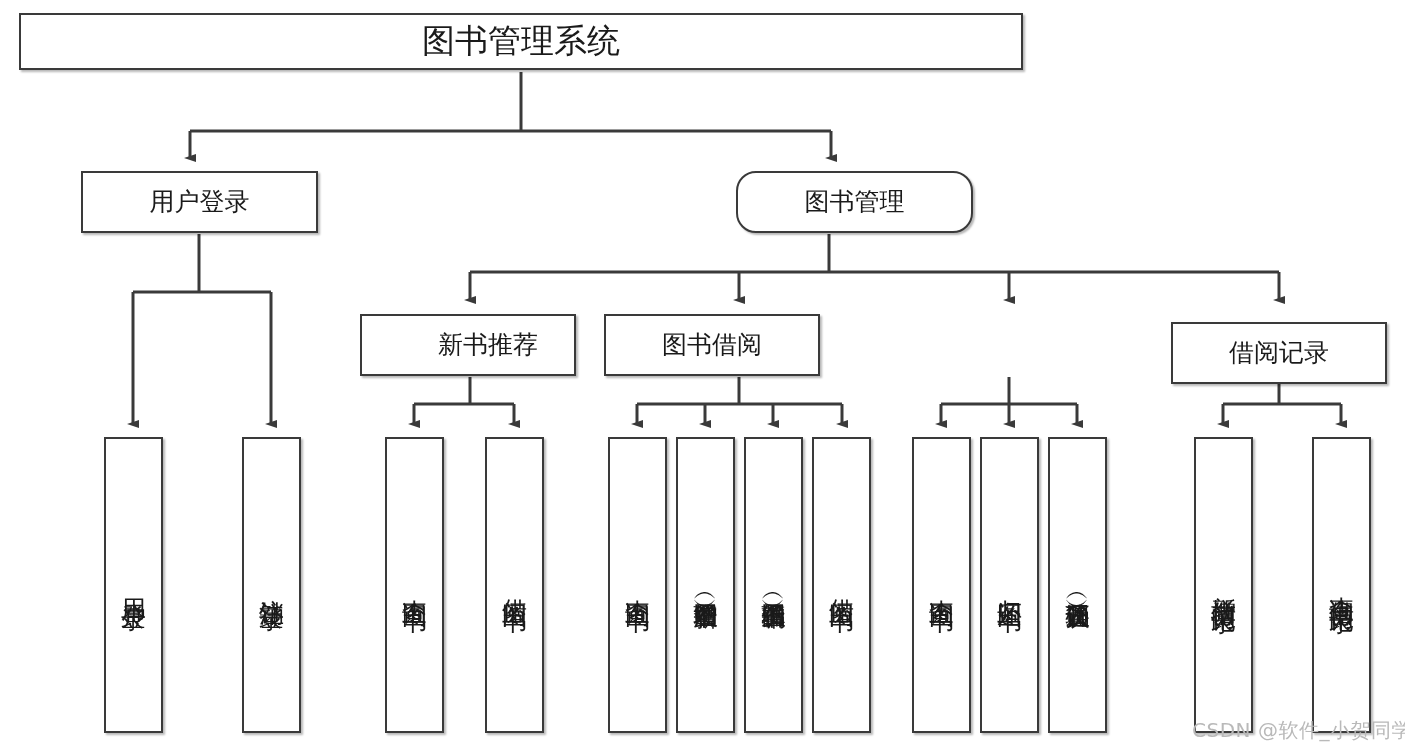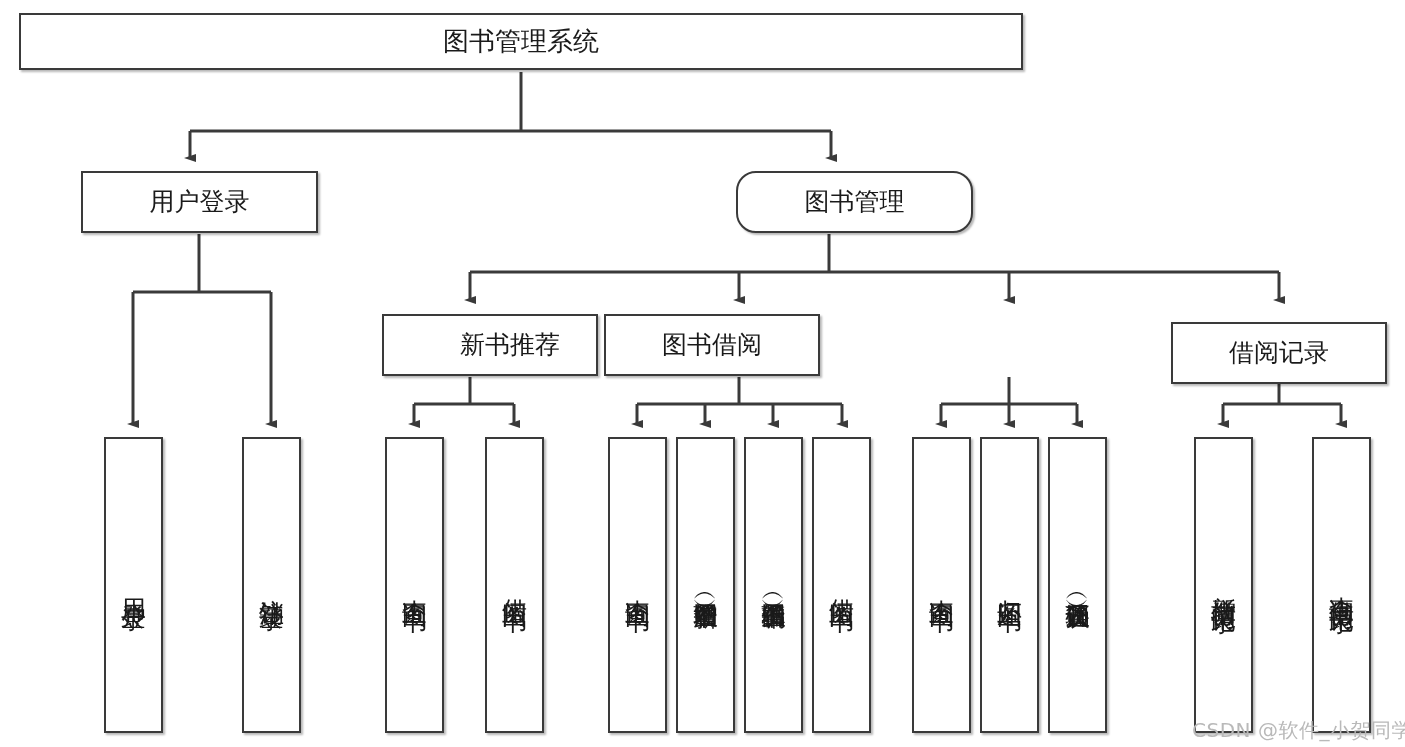--- a/index.html
+++ b/index.html
@@ -31,21 +31,21 @@
   .node .label {
     text-align: center;
     line-height: 1.18;
     white-space: nowrap;
   }
   
   .node.h .label {
     font-size: 25px;
   }
   .node.root .label {
-    font-size: 26px;
+    font-size: 33px;
   }
   
   .node.v {
     align-items: center;
     justify-content: center;
   }
   .node.v .label {
     writing-mode: vertical-rl;
     text-orientation: upright;
     font-size: 25px;
@@ -134,21 +134,21 @@
   </div>
 
   <div class="node h" style="left:81px; top:171px; width:237px; height:62px;">
     <span class="label">用户登录</span>
   </div>
 
   <div class="node h" style="left:736px; top:171px; width:237px; height:62px;border-radius:20px;">
     <span class="label">图书管理</span>
   </div>
 
-  <div class="node h" style="left:382px; top:314px; width:216px; height:62px;padding-left:40px;">
+  <div class="node h" style="left:360px; top:314px; width:216px; height:62px;padding-left:40px;">
     <span class="label">新书推荐</span>
   </div>
 
   <div class="node h" style="left:604px; top:314px; width:216px; height:62px;">
     <span class="label">图书借阅</span>
   </div>
 
 
   <div class="node h" style="left:1171px; top:314px; width:216px; height:62px;margin-top:8px;">
     <span class="label">借阅记录</span>

